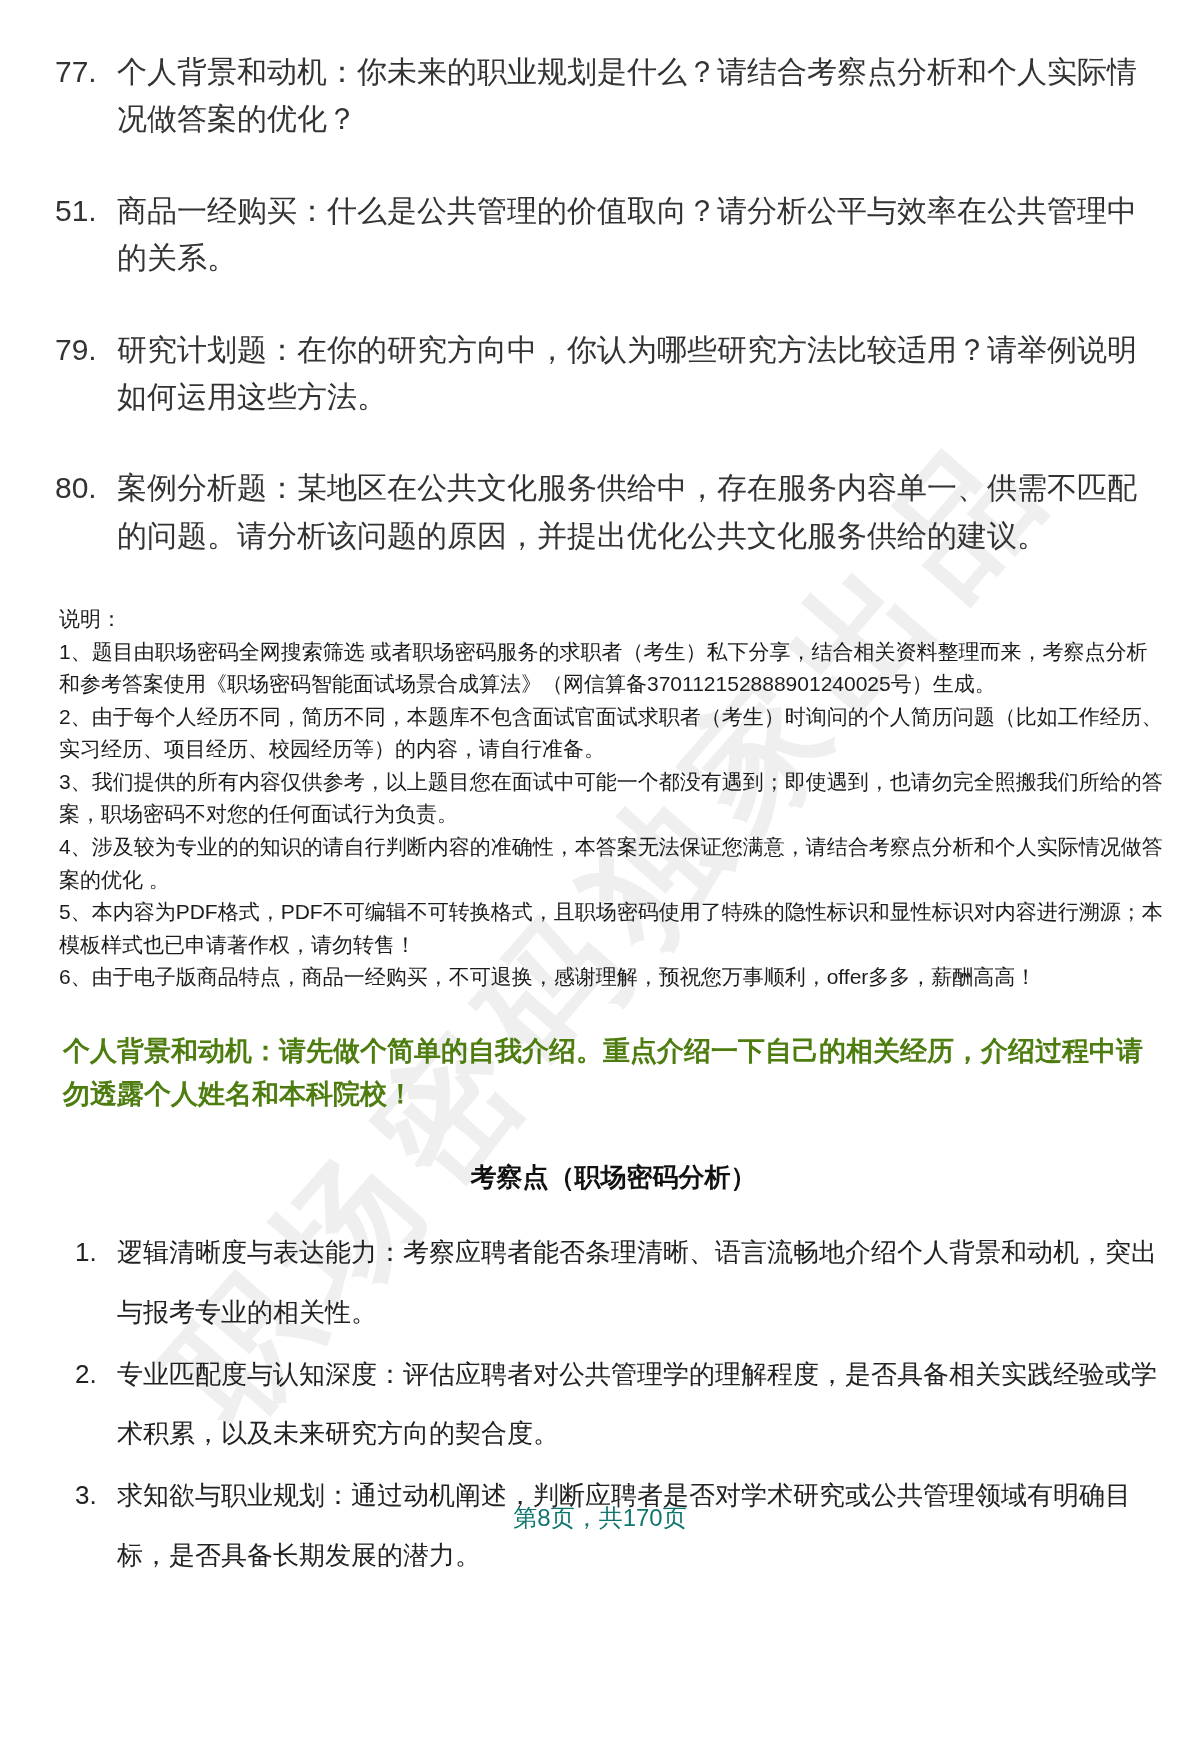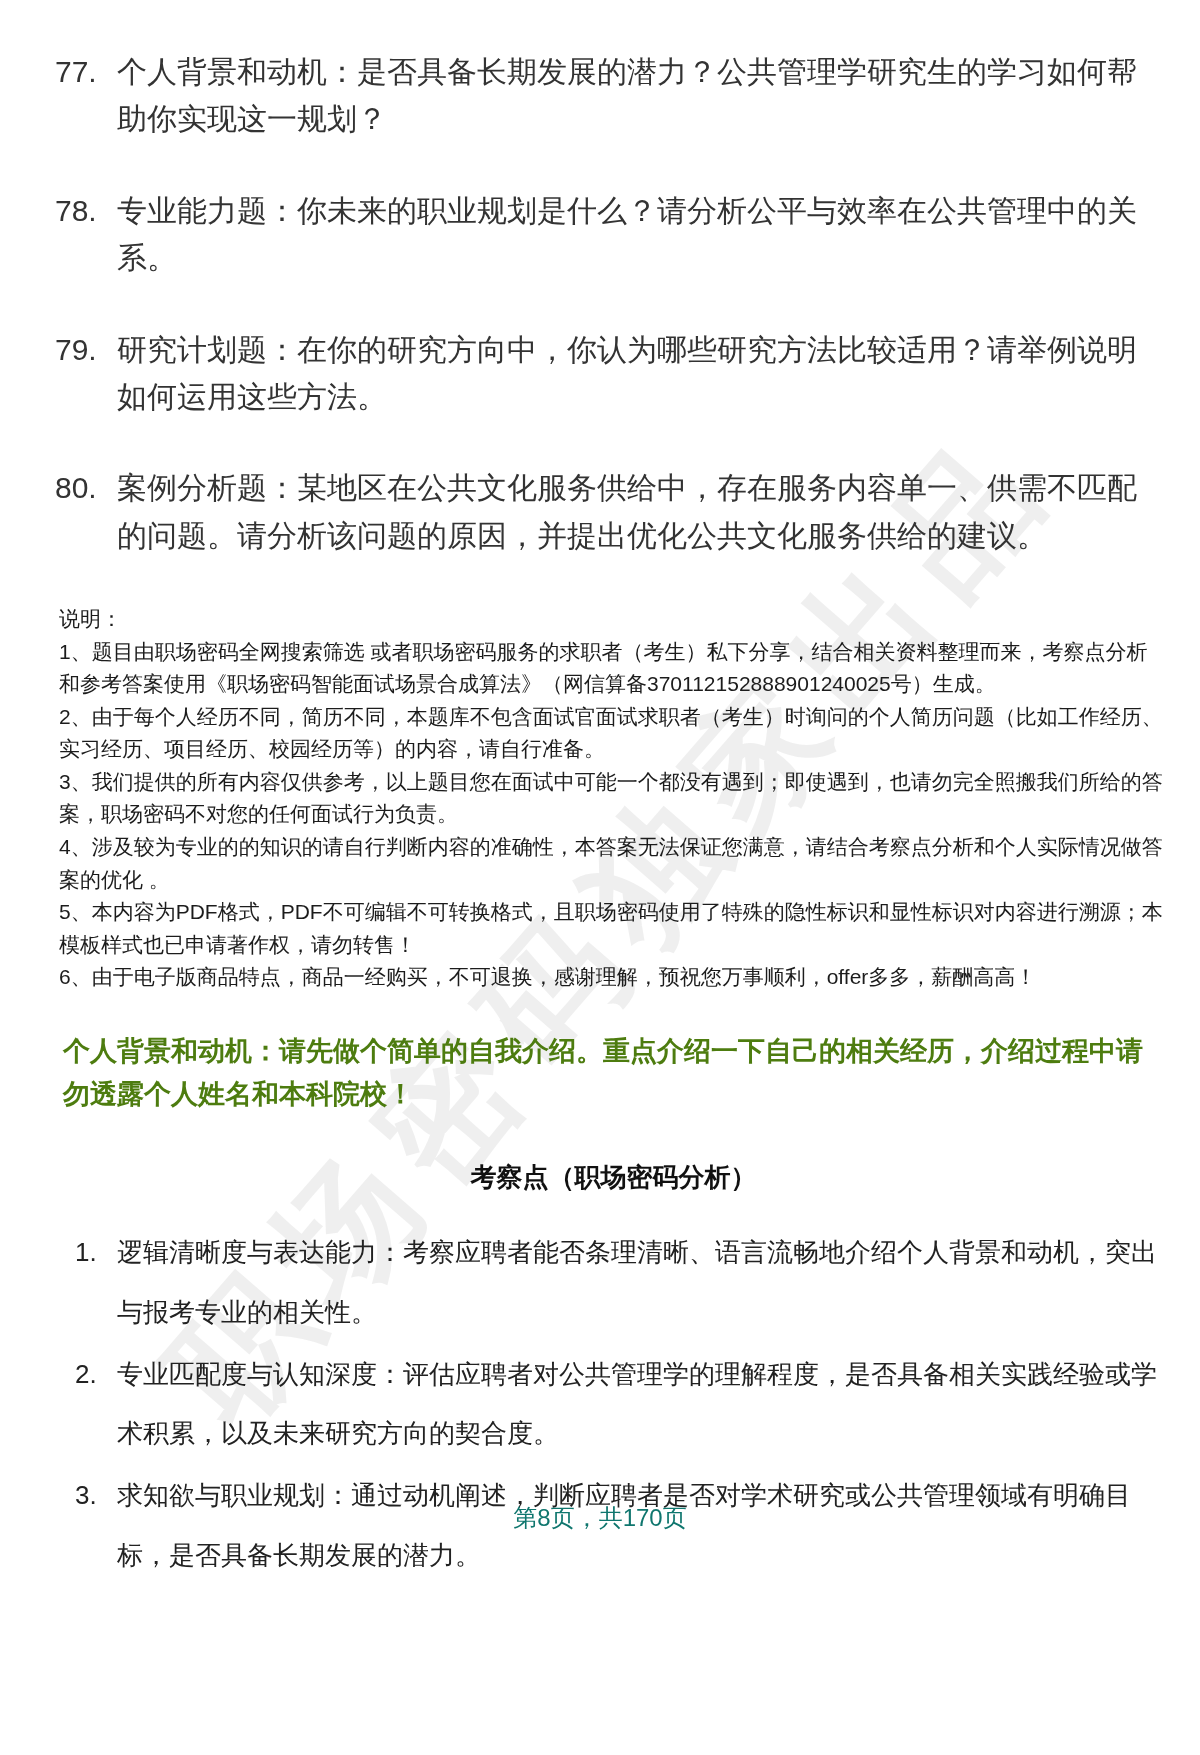--- a/index.html
+++ b/index.html
@@ -100,25 +100,25 @@
 </head>
 <body>
 
 <div class="watermark">职场密码独家出品</div>
 
 <div class="content">
 
   <div class="question-list">
     <div class="question">
       <span class="q-num">77.</span>
-      <span class="q-text">个人背景和动机：是否具备长期发展的潜力？公共管理学研究生的学习如何帮助你实现这一规划？</span>
+      <span class="q-text">个人背景和动机：你未来的职业规划是什么？请结合考察点分析和个人实际情况做答案的优化？</span>
     </div>
     <div class="question">
-      <span class="q-num">78.</span>
-      <span class="q-text">专业能力题：你未来的职业规划是什么？请分析公平与效率在公共管理中的关系。</span>
+      <span class="q-num">51.</span>
+      <span class="q-text">商品一经购买：什么是公共管理的价值取向？请分析公平与效率在公共管理中的关系。</span>
     </div>
     <div class="question">
       <span class="q-num">79.</span>
       <span class="q-text">研究计划题：在你的研究方向中，你认为哪些研究方法比较适用？请举例说明如何运用这些方法。</span>
     </div>
     <div class="question">
       <span class="q-num">80.</span>
       <span class="q-text">案例分析题：某地区在公共文化服务供给中，存在服务内容单一、供需不匹配的问题。请分析该问题的原因，并提出优化公共文化服务供给的建议。</span>
     </div>
   </div>

